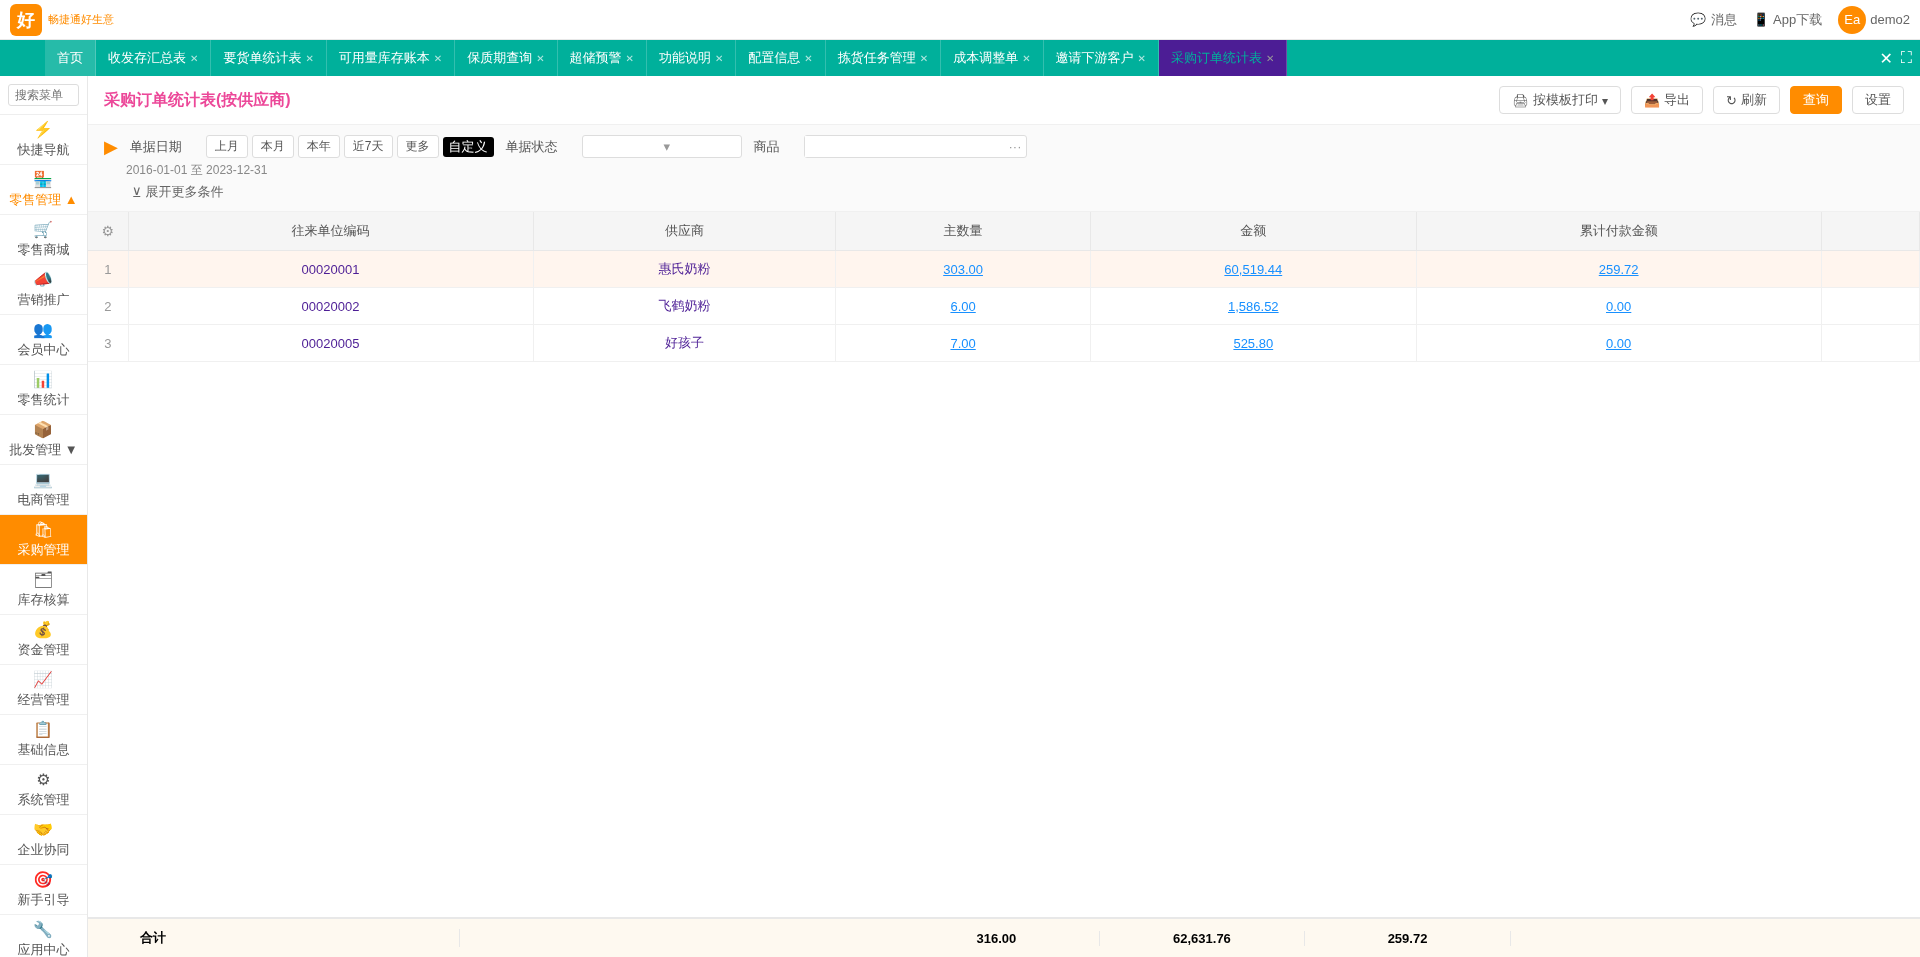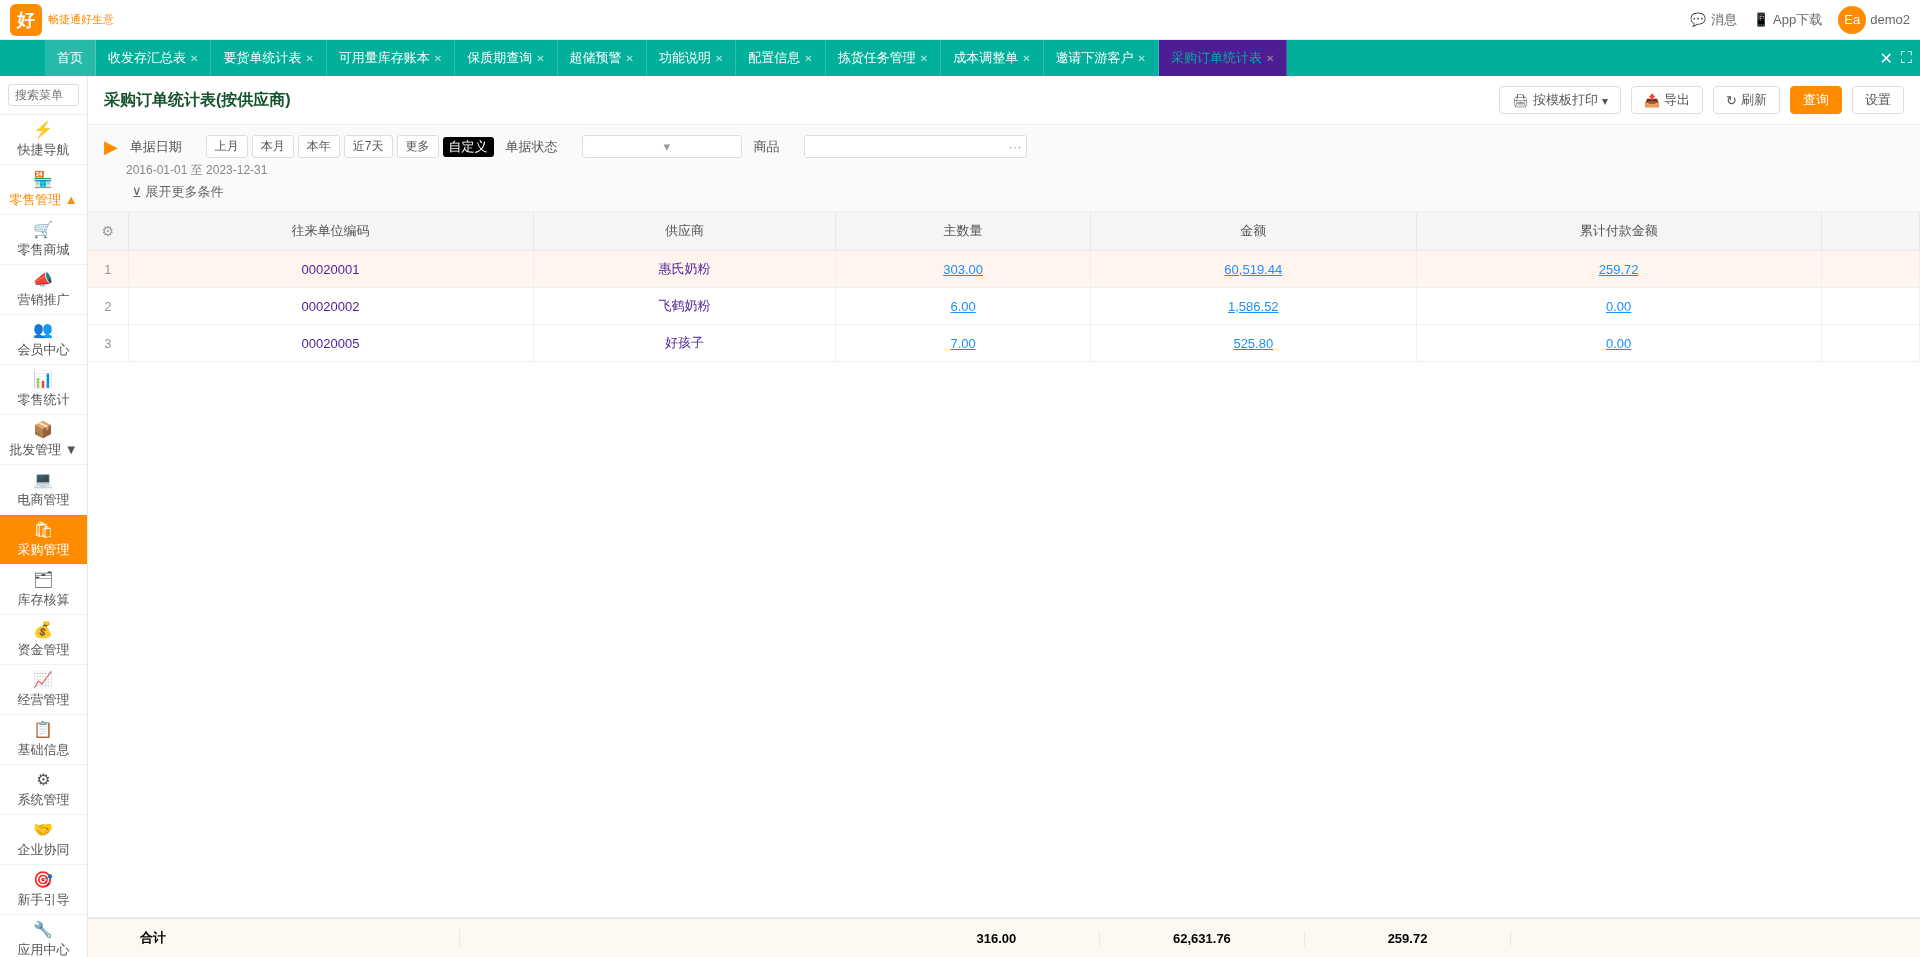--- a/index.html
+++ b/index.html
@@ -58,21 +58,21 @@
     .sidebar-search input { width: 100%; border: 1px solid #ddd; border-radius: 3px; padding: 3px 6px; font-size: 12px; outline: none; }
 
     
     .content-area { flex: 1; background: #fff; overflow: hidden; display: flex; flex-direction: column; }
 
     
     .page-header {
       display: flex; align-items: center; justify-content: space-between;
       padding: 10px 16px; border-bottom: 1px solid #f0f0f0;
     }
-    .page-title { font-size: 16px; font-weight: bold; color: #14532d; }
+    .page-title { font-size: 16px; font-weight: bold; color: #ec4899; }
     .header-actions { display: flex; align-items: center; gap: 10px; }
     .header-btn {
       display: flex; align-items: center; gap: 4px; padding: 4px 12px;
       border: 1px solid #ddd; border-radius: 4px; cursor: pointer; font-size: 13px;
       background: #fff; color: #555;
     }
     .header-btn.primary { background: #ff8c00; color: #fff; border-color: #ff8c00; }
 
     
     .filter-bar {

